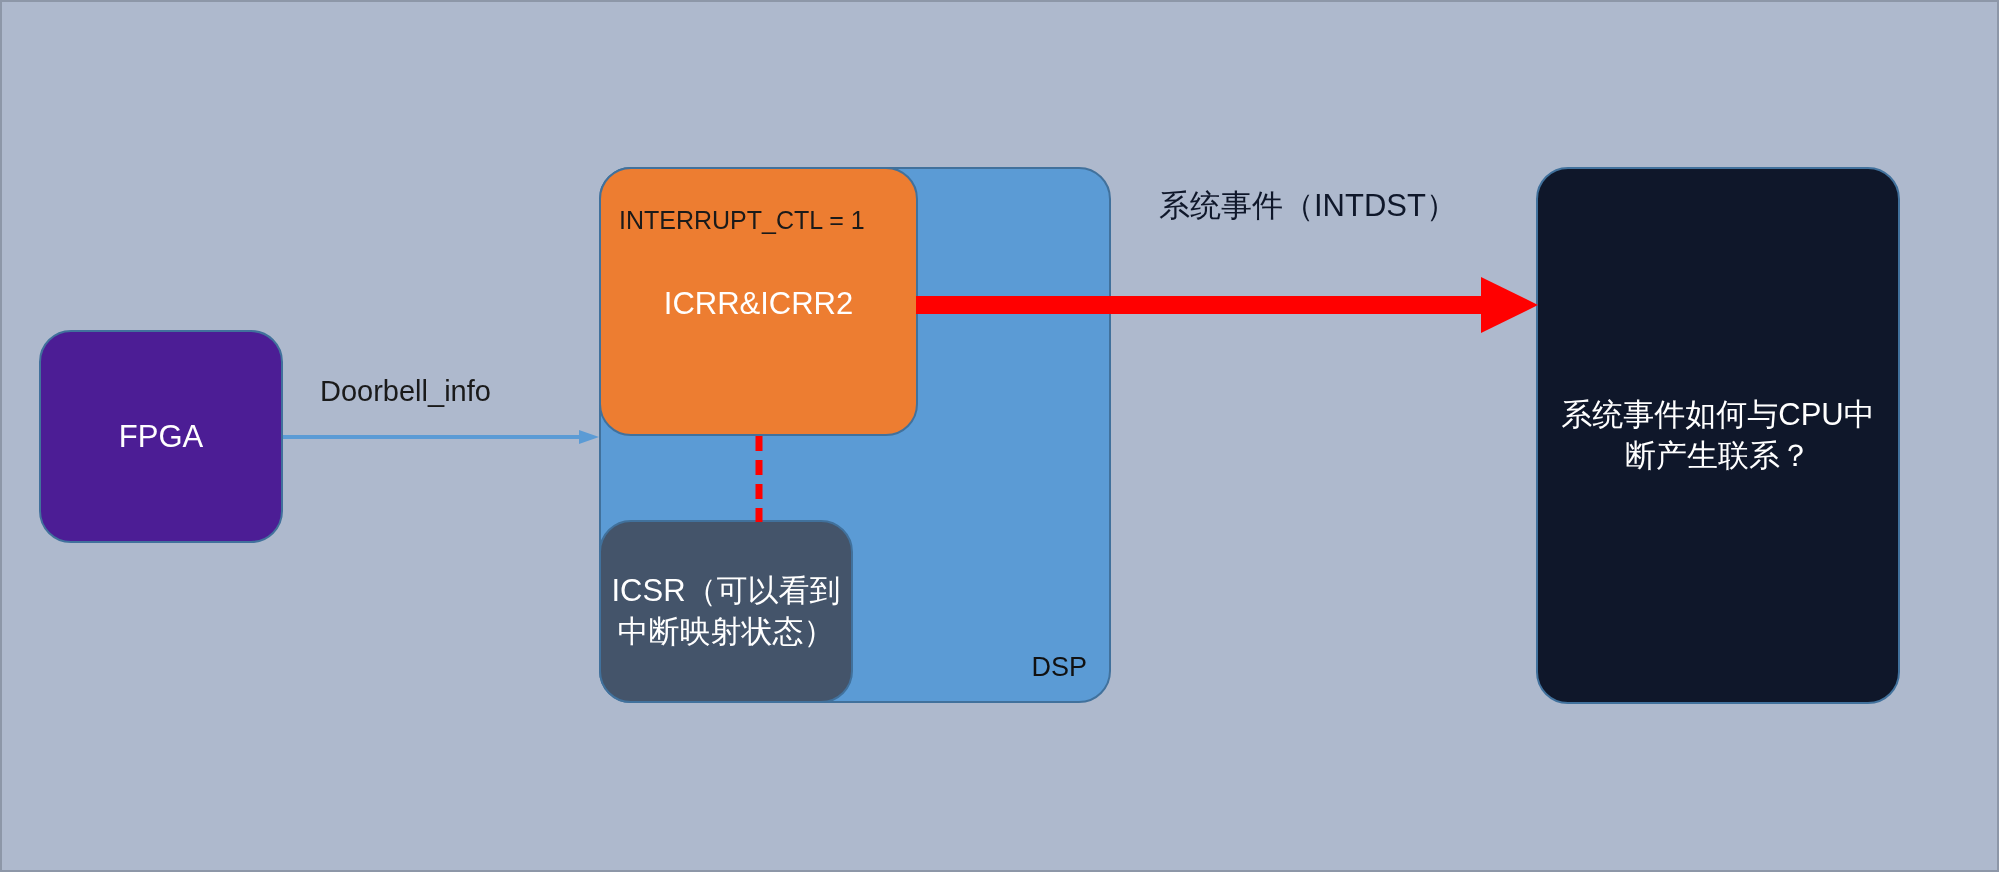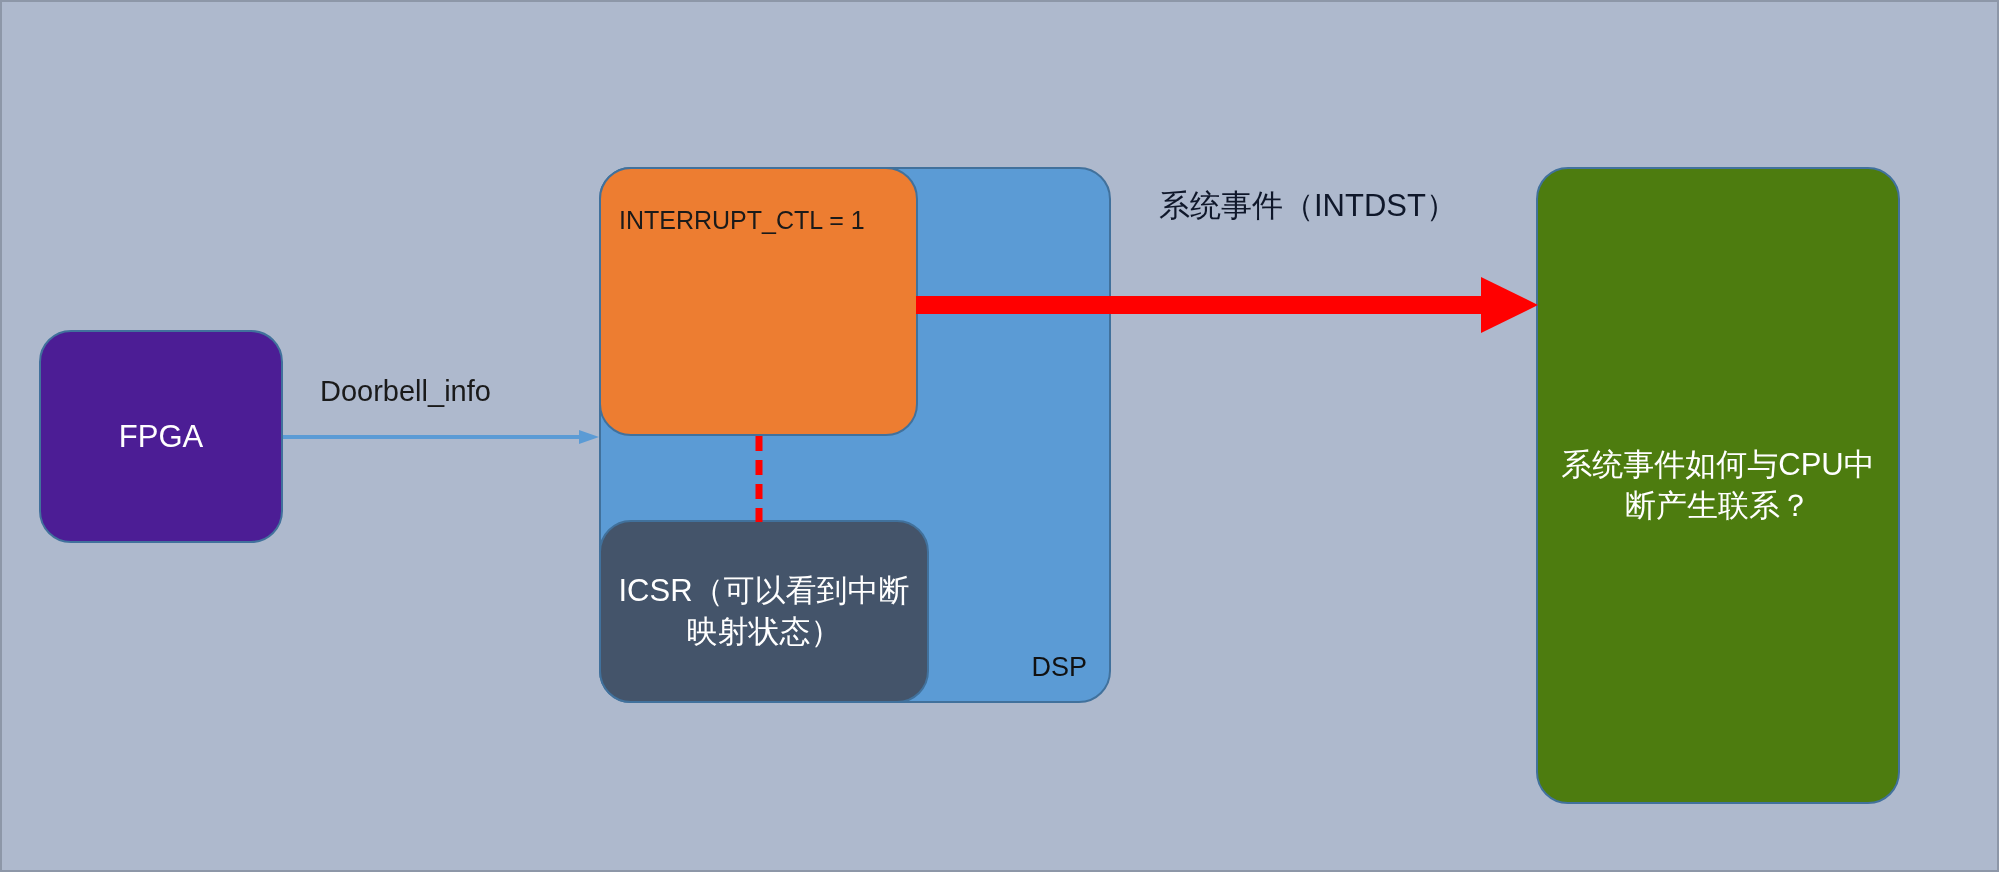--- a/index.html
+++ b/index.html
@@ -95,39 +95,39 @@
     font-size: 31px;
     line-height: 1.15;
     text-align: center;
     white-space: nowrap;
   }
 
   
   #icsr-box {
     left: 597px;
     top: 518px;
-    width: 330px;
+    width: 254px;
     height: 183px;
     background: #44546a;
     border: 2px solid #41719c;
   }
   #icsr-label {
     color: #ffffff;
     font-size: 31px;
     line-height: 1.32;
     padding: 0 10px;
   }
 
   
   #question-box {
     left: 1534px;
     top: 165px;
     width: 364px;
-    height: 637px;
-    background: #4d7c0f;
+    height: 537px;
+    background: #0f172a;
     border: 2px solid #41719c;
     justify-content: center;
   }
   #question-label {
     color: #ffffff;
     font-size: 31px;
     line-height: 1.32;
     padding: 0 8px;
   }
 
@@ -180,20 +180,21 @@
 <body>
 
 <div id="canvas">
 
   <div class="box" id="dsp-box">
     <span id="dsp-label">DSP</span>
   </div>
 
   <div class="box" id="interrupt-box">
     <span id="interrupt-ctl-label">INTERRUPT_CTL = 1</span>
+    <span id="icrr-label">ICRR&amp;ICRR2</span>
   </div>
 
   <div class="box" id="icsr-box">
     <span id="icsr-label">ICSR（可以看到中断映射状态）</span>
   </div>
 
   <div class="box" id="fpga-box">
     <span id="fpga-label">FPGA</span>
   </div>
 

